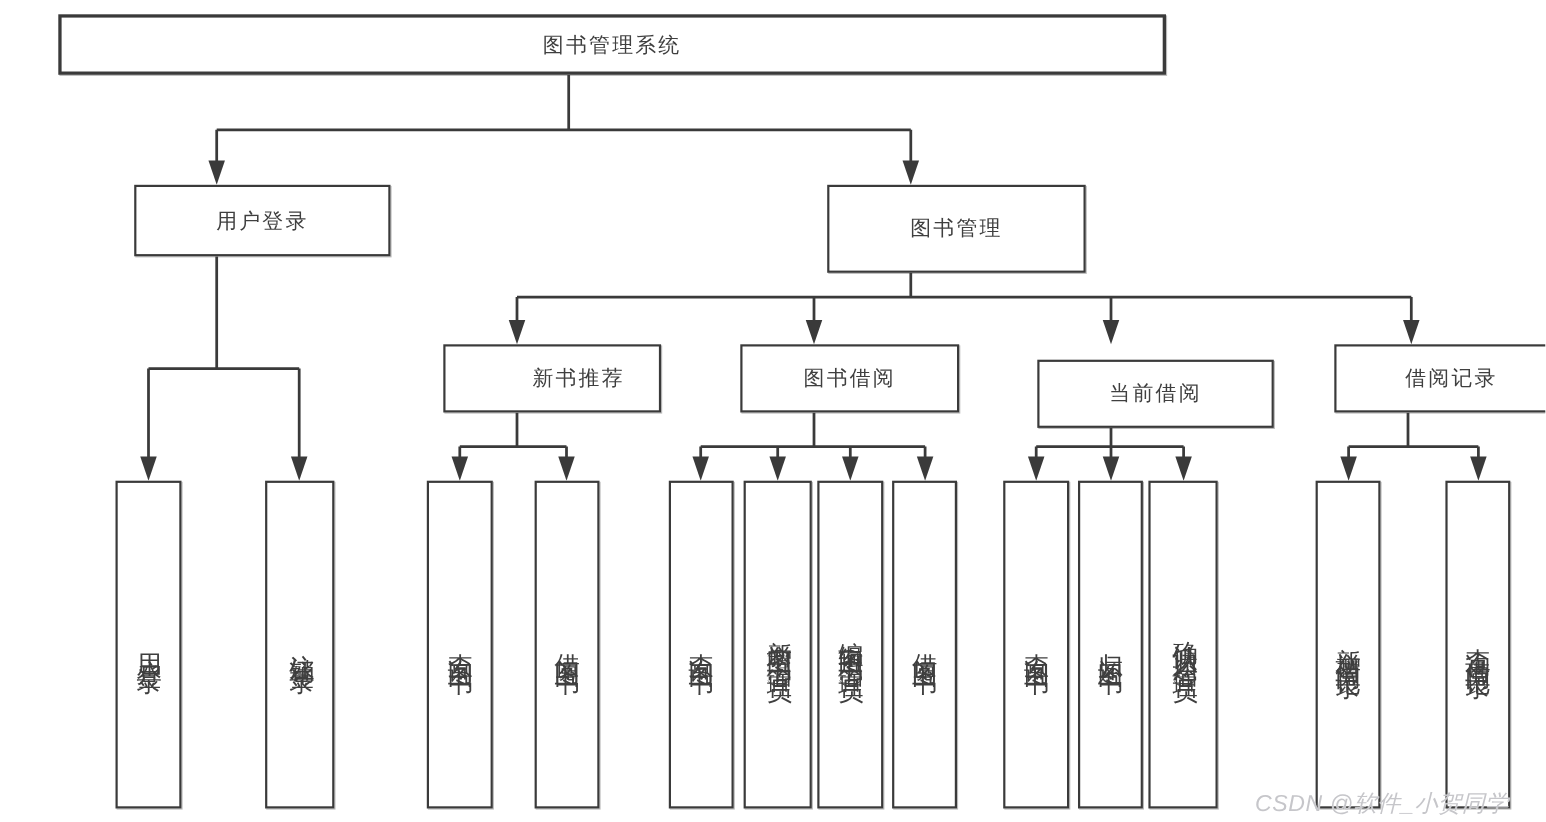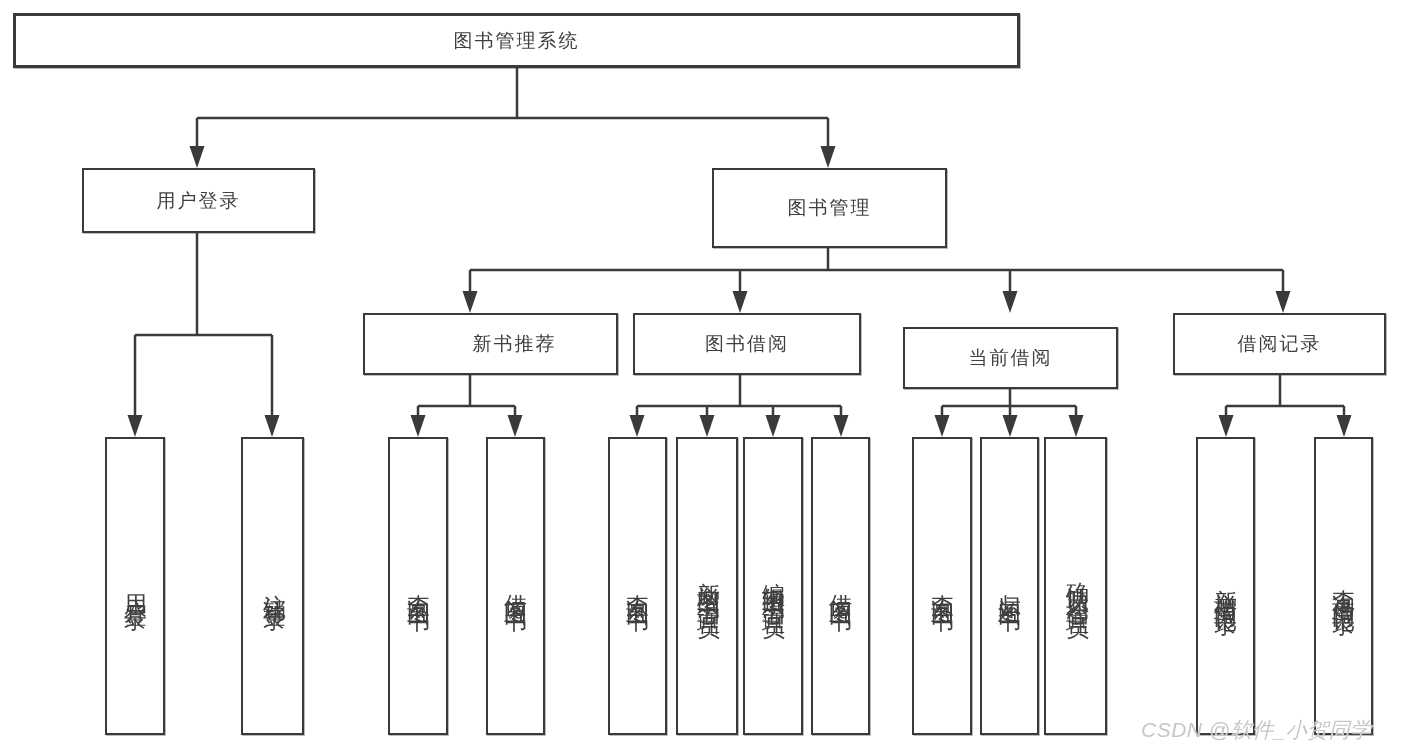--- a/index.html
+++ b/index.html
@@ -25,20 +25,21 @@
     border: 2.5px solid #3a3a3a;
     z-index: 2;
   }
   .hnode {
     display: flex;
     align-items: center;
     justify-content: center;
     font-size: 19px;
     letter-spacing: 2px;
     box-shadow: 1px 1px 0 rgba(60,60,60,0.35);
+    margin-left: 40px;
   }
   .root { border-width: 3px; }
   .leaf {
     writing-mode: vertical-rl;
     text-orientation: mixed;
     text-align: center;
     font-size: 23px;
     letter-spacing: 5px;
     line-height: 54px;
     box-shadow: 1px 1px 0 rgba(60,60,60,0.35);
@@ -102,22 +103,22 @@
       <polygon points="1218.5,415 1233.5,415 1226,437"></polygon>
       <polygon points="1336.5,415 1351.5,415 1344,437"></polygon>
     </g>
   </svg>
 
   <div class="node hnode root" style="left:13px; top:13px; width:1007px; height:55px;">图书管理系统</div>
 
   <div class="node hnode" style="left:82px; top:168px; width:233px; height:65px;">用户登录</div>
   <div class="node hnode" style="left:712px; top:168px; width:235px; height:80px;">图书管理</div>
 
-  <div class="node hnode" style="left:363px; top:313px; width:255px; height:62px;padding-left:48px;">新书推荐</div>
-  <div class="node hnode" style="left:633px; top:313px; width:228px; height:62px;">图书借阅</div>
+  <div class="node hnode" style="left:363px; top:313px; width:198px; height:62px;padding-left:48px;">新书推荐</div>
+  <div class="node hnode" style="left:633px; top:313px; width:199px; height:62px;">图书借阅</div>
   <div class="node hnode" style="left:903px; top:327px; width:215px; height:62px;">当前借阅</div>
   <div class="node hnode" style="left:1173px; top:313px; width:213px; height:62px;">借阅记录</div>
 
   <div class="node leaf" style="left:105px; top:437px; width:60px; height:298px;">用户登录</div>
   <div class="node leaf" style="left:241px; top:437px; width:63px; height:298px;">注销登录</div>
 
   <div class="node leaf" style="left:388px; top:437px; width:60px; height:298px;">查询图书</div>
   <div class="node leaf" style="left:486px; top:437px; width:59px; height:298px;">借阅图书</div>
 
   <div class="node leaf" style="left:608px; top:437px; width:59px; height:298px;">查询图书</div>

